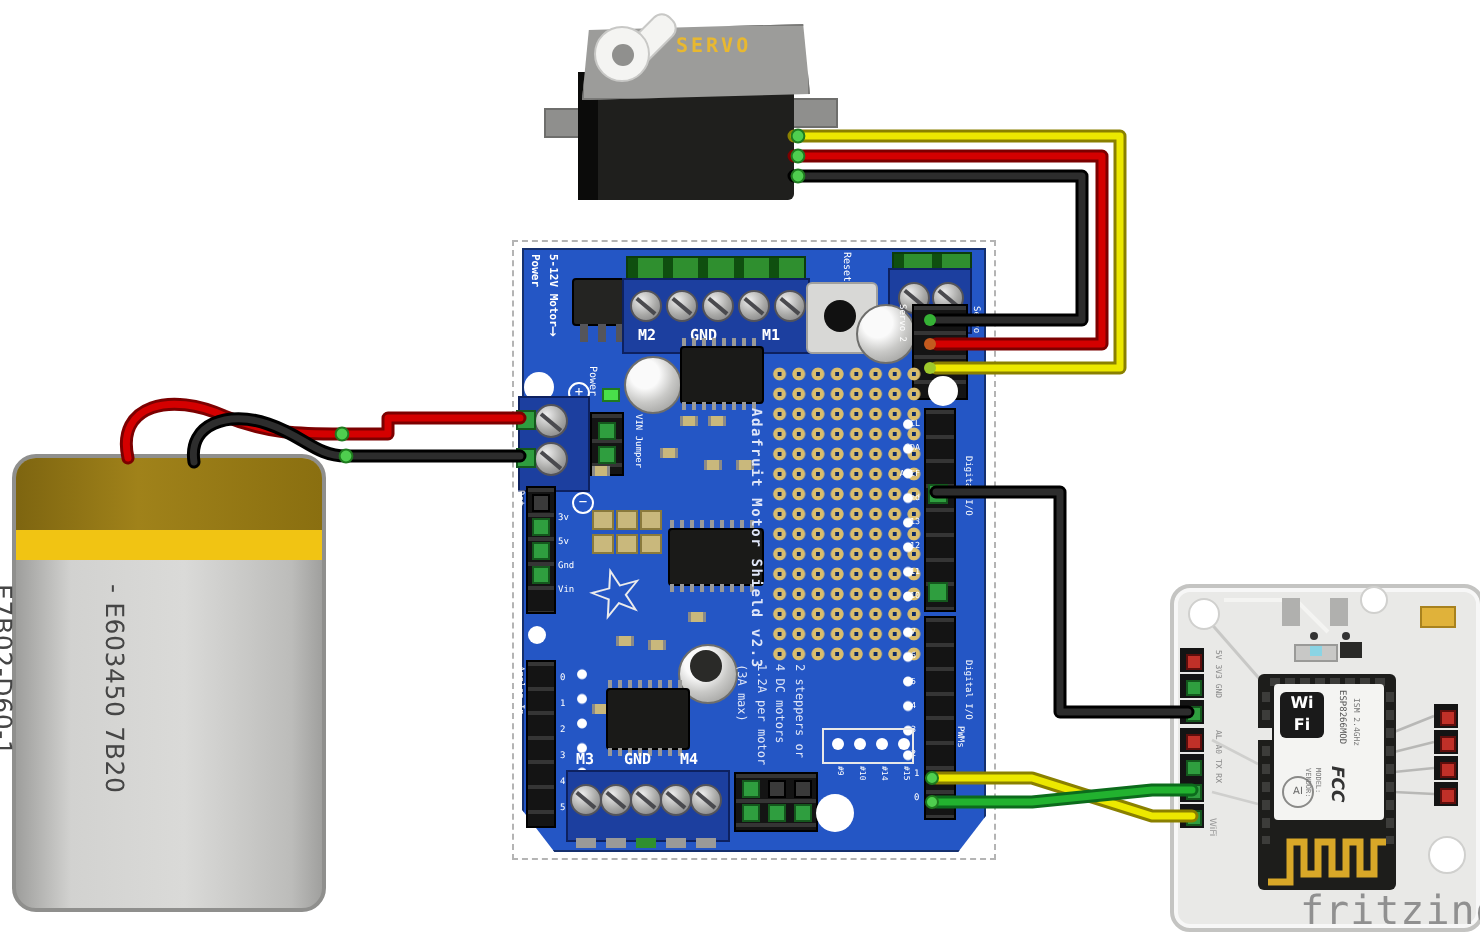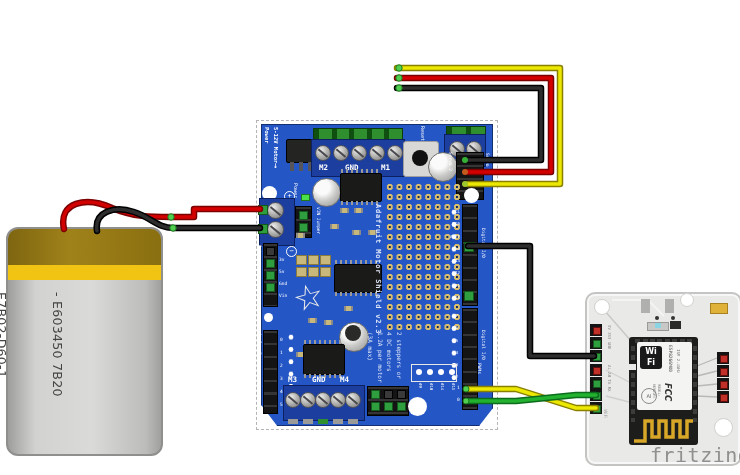--- a/index.html
+++ b/index.html
@@ -48,20 +48,33 @@
               background:linear-gradient(90deg,#9e9e9c,#d2d2d0 18%,#dadad8 55%,#bcbcba 90%,#a0a09e);">
     <div class="a" style="left:0;top:0;width:153px;height:36px;background:linear-gradient(90deg,#7e6510,#a0821a 40%,#8a6f10);"></div>
     <div class="a" style="left:0;top:36px;width:153px;height:15px;background:#f1c413;"></div>
   </div>
   <div class="vt" style="left:104px;top:292px;font-size:12.5px;color:#454545;line-height:1.5;letter-spacing:.3px;">
     <div>- E603450 7B20</div>
     <div>E7B02-D60-1</div>
     
   </div>
 
+  <div class="a" style="left:270px;top:0;width:150px;height:102px;">
+    <div class="a" style="left:2px;top:54px;width:20px;height:13px;background:#8f8f8d;border:1px solid #6e6e6c;"></div>
+    <div class="a" style="left:125px;top:49px;width:22px;height:13px;background:#8f8f8d;border:1px solid #6e6e6c;"></div>
+    <div class="a" style="left:19px;top:36px;width:108px;height:64px;background:#1f1f1d;border-radius:3px;"></div>
+    <div class="a" style="left:19px;top:36px;width:10px;height:64px;background:#0b0b0a;"></div>
+    <div class="a" style="left:21px;top:12px;width:112px;height:36px;background:#9c9c9a;border:1px solid #7a7a78;
+                clip-path:polygon(3% 8%,97% 0,100% 92%,0 100%);"></div>
+    <div class="a mono" style="left:68px;top:18px;font-size:10px;font-weight:bold;color:#e8b830;letter-spacing:1.5px;">SERVO</div>
+    <div class="a" style="left:32px;top:-2px;width:12px;height:36px;background:#f4f4f2;border:1px solid #c8c8c6;
+                border-radius:6px;transform-origin:50% 100%;transform:rotate(45deg);"></div>
+    <div class="a" style="left:27px;top:13px;width:26px;height:26px;border-radius:50%;background:#f4f4f2;border:1px solid #c8c8c6;"></div>
+    <div class="a" style="left:36px;top:22px;width:11px;height:11px;border-radius:50%;background:#90908e;"></div>
+  </div>
 
   <div class="a" style="left:256px;top:120px;width:240px;height:308px;border:1px dashed #b4b4b4;"></div>
   <div class="a" style="left:261px;top:124px;width:230px;height:300px;background:#2456c5;border:1px solid #15306e;
               clip-path:polygon(0 0,100% 0,100% 94%,94% 100%,7% 100%,0 93%);"></div>
 
   <div class="a" style="left:286px;top:139px;width:30px;height:22px;background:#242422;border-radius:2px;border:1px solid #000;"></div>
   <div class="a" style="left:290px;top:162px;width:4px;height:9px;background:#55555a;"></div>
   <div class="a" style="left:299px;top:162px;width:4px;height:9px;background:#55555a;"></div>
   <div class="a" style="left:308px;top:162px;width:4px;height:9px;background:#55555a;"></div>
 

